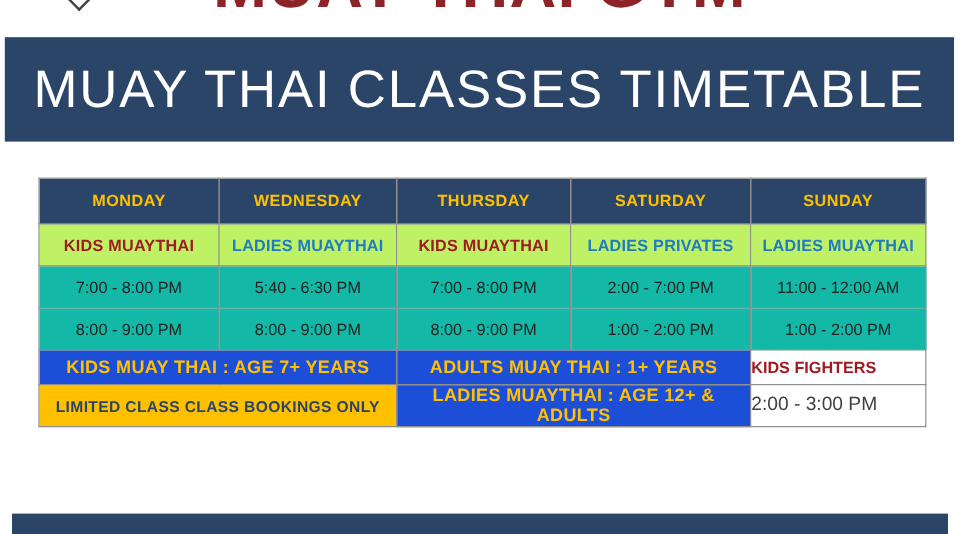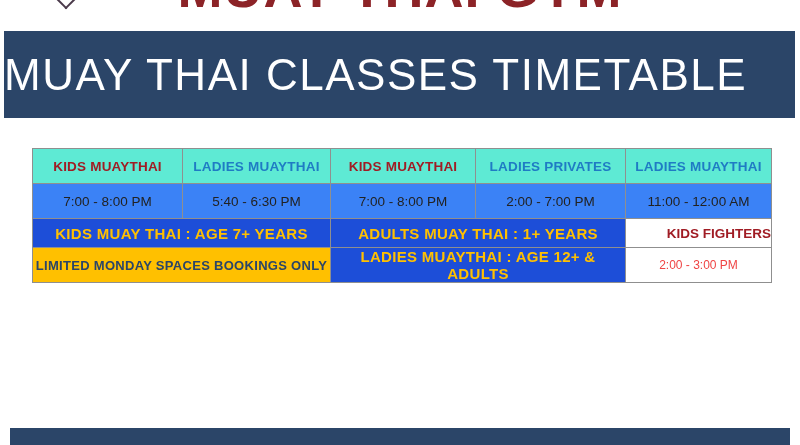--- a/index.html
+++ b/index.html
@@ -53,21 +53,21 @@
   
   .title-banner {
     position: absolute;
     left: 4px;
     top: 31px;
     width: 791px;
     height: 87px;
     background: #2b4568;
     display: flex;
     align-items: center;
-    justify-content: flex-start;
+    justify-content: center;
   }
   .title-text {
     color: #ffffff;
     font-family: "Liberation Sans", sans-serif;
     font-weight: normal;
     font-size: 44px;
     letter-spacing: 1.5px;
     white-space: nowrap;
   }
 
@@ -98,31 +98,31 @@
     font-size: 13.5px;
     font-weight: bold;
     letter-spacing: 0.4px;
     text-align: center;
     height: 37px;
     vertical-align: middle;
     border-color: #6f7f94;
   }
 
   .cls-cell {
-    background: #5eead4;
+    background: #bef264;
     text-align: center;
     height: 34px;
     vertical-align: middle;
     font-size: 13.5px;
     font-weight: bold;
     letter-spacing: 0.2px;
     border-bottom: 1px solid #d6d6d6;
   }
   .time-cell {
-    background: #3b82f6;
+    background: #14b8a6;
     text-align: center;
     height: 34px;
     vertical-align: middle;
     font-size: 13.5px;
     font-weight: normal;
     color: #222222;
     border-top: 1px solid #d6d6d6;
   }
 
   .c-red   { color: #a01c24; }
@@ -146,36 +146,36 @@
     text-align: center;
     height: 28px;
     vertical-align: middle;
     font-size: 13px;
     font-weight: bold;
     letter-spacing: 0.3px;
     border-color: #c99a00;
   }
   .sun-cls {
     background: #ffffff;
-    text-align: right;
+    text-align: left;
     height: 28px;
     vertical-align: middle;
     font-size: 13.5px;
     font-weight: bold;
     color: #a01c24;
     border-bottom: 1px solid #d6d6d6;
   }
   .sun-time {
     background: #ffffff;
-    text-align: center;
-    height: 28px;
-    vertical-align: middle;
-    font-size: 12px;
+    text-align: left;
+    height: 28px;
+    vertical-align: middle;
+    font-size: 16px;
     font-weight: normal;
-    color: #ef4444;
+    color: #404040;
     border-top: 1px solid #d6d6d6;
   }
 
   
   .bottom-bar {
     position: absolute;
     left: 10px;
     top: 428px;
     width: 780px;
     height: 17px;
@@ -196,43 +196,57 @@
 
 <table class="timetable">
   <colgroup>
     <col class="col-mon">
       <col class="col-wed">
       <col class="col-thu">
       <col class="col-sat">
       <col class="col-sun">
   </colgroup>
   <tbody>
+    <tr>
+      <td class="hdr-cell">MONDAY</td>
+      <td class="hdr-cell">WEDNESDAY</td>
+      <td class="hdr-cell">THURSDAY</td>
+      <td class="hdr-cell">SATURDAY</td>
+      <td class="hdr-cell">SUNDAY</td>
+    </tr>
 
     <tr>
       <td class="cls-cell c-red">KIDS MUAYTHAI</td>
       <td class="cls-cell c-blue">LADIES MUAYTHAI</td>
       <td class="cls-cell c-red">KIDS MUAYTHAI</td>
       <td class="cls-cell c-blue">LADIES PRIVATES</td>
       <td class="cls-cell c-blue">LADIES MUAYTHAI</td>
     </tr>
     <tr>
       <td class="time-cell">7:00 - 8:00 PM</td>
       <td class="time-cell">5:40 - 6:30 PM</td>
       <td class="time-cell">7:00 - 8:00 PM</td>
       <td class="time-cell">2:00 - 7:00 PM</td>
       <td class="time-cell">11:00 - 12:00 AM</td>
     </tr>
 
+    <tr>
+      <td class="time-cell">8:00 - 9:00 PM</td>
+      <td class="time-cell">8:00 - 9:00 PM</td>
+      <td class="time-cell">8:00 - 9:00 PM</td>
+      <td class="time-cell">1:00 - 2:00 PM</td>
+      <td class="time-cell">1:00 - 2:00 PM</td>
+    </tr>
 
     <tr>
       <td class="note-navy" colspan="2">KIDS MUAY THAI : AGE 7+  YEARS</td>
       <td class="note-navy" colspan="2">ADULTS MUAY THAI : 1+ YEARS</td>
       <td class="sun-cls">KIDS FIGHTERS</td>
     </tr>
     <tr>
-      <td class="note-gold" colspan="2">LIMITED MONDAY SPACES BOOKINGS ONLY</td>
+      <td class="note-gold" colspan="2">LIMITED CLASS CLASS BOOKINGS ONLY</td>
       <td class="note-navy" colspan="2">LADIES MUAYTHAI : AGE 12+ &amp; ADULTS</td>
       <td class="sun-time">2:00 - 3:00 PM</td>
     </tr>
   </tbody>
 </table>
 
 <div class="bottom-bar"></div>
 
 </body></html>

